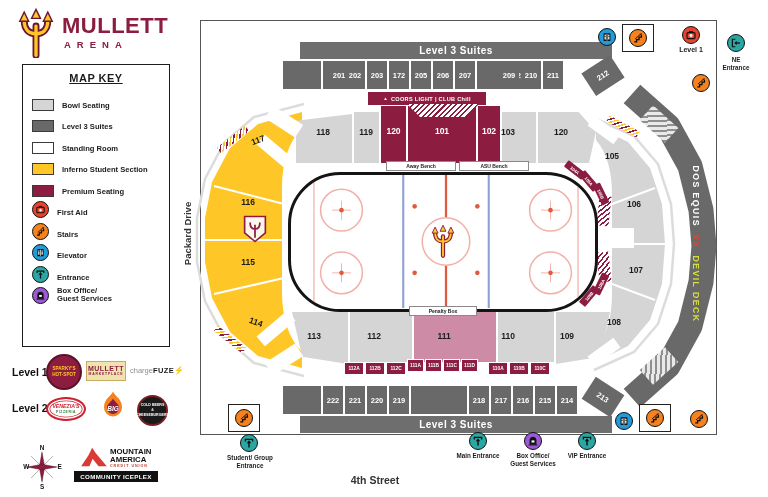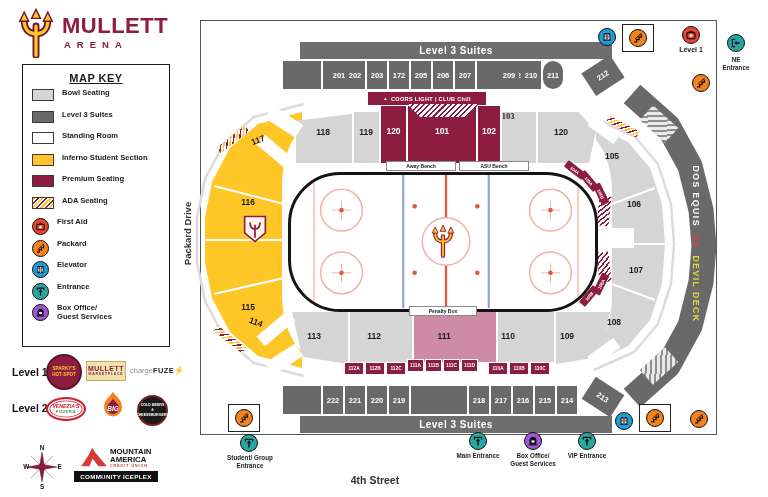--- a/index.html
+++ b/index.html
@@ -8,21 +8,21 @@
   .abs{position:absolute;box-sizing:border-box;}
   *{box-sizing:border-box;}
 
   
   .brand-title{font-size:22px;font-weight:bold;color:#8C1D40;letter-spacing:.5px;line-height:1;}
   .brand-sub{font-size:9.5px;font-weight:bold;color:#8C1D40;letter-spacing:6px;margin-top:2px;padding-left:2px;}
 
   
   #mapkey{left:22px;top:64px;width:148px;height:283px;border:1.6px solid #1c1c1c;background:#fff;padding:7px 9px 4px 9px;}
   .key-title{text-align:center;font-size:11px;font-weight:bold;text-decoration:underline;letter-spacing:.5px;margin-bottom:5px;}
-  .key-row{display:flex;align-items:flex-start;gap:8px;height:21.5px;}
+  .key-row{display:flex;align-items:flex-end;gap:8px;height:21.5px;}
   .swatch{width:22px;height:12px;border:1px solid #3a3a3a;flex:0 0 auto;}
   .key-label{font-size:7.6px;font-weight:bold;white-space:pre-line;line-height:1.15;}
   .keyicon{width:17px;height:17px;border-radius:50%;border:1.5px solid #101010;display:flex;align-items:center;justify-content:center;flex:0 0 auto;}
   .keyicon svg{width:11px;height:11px;}
 
   .sw-bowl{background:#D5D5D5;} .sw-suites{background:#696969;} .sw-standing{background:#fff;}
   .sw-inferno{background:#FFC627;} .sw-premium{background:#8C1D40;}
   .sw-ada{background:repeating-linear-gradient(135deg,#FFC627 0 1.5px,#fff 1.5px 3px,#8C1D40 3px 4.5px,#fff 4.5px 6px);}
 
   
@@ -124,45 +124,41 @@
           <span class="key-label">Standing Room</span>
         </div>
         <div class="key-row">
           <span class="swatch sw-inferno"></span>
           <span class="key-label">Inferno Student Section</span>
         </div>
         <div class="key-row">
           <span class="swatch sw-premium"></span>
           <span class="key-label">Premium Seating</span>
         </div>
-        <div class="key-row">
-          <span class="swatch sw-ada"></span>
-          <span class="key-label">ADA Seating</span>
-        </div>
       </div>
     <div id="key-icons">
         <div class="key-row">
           <span class="keyicon" style="background: rgb(232, 67, 45);">
             <svg viewBox="0 0 14 14">
               <rect x="2.3" y="4.2" width="9.4" height="7" rx="1.2" fill="none" stroke="#101010" stroke-width="1.3"></rect>
               <path d="M5.4 4.2V3h3.2v1.2" fill="none" stroke="#101010" stroke-width="1.2"></path>
               <path d="M7 5.9v3.6M5.2 7.7h3.6" stroke="#fff" stroke-width="1.7"></path>
             </svg>
           </span>
           <span class="key-label">First Aid</span>
         </div>
         <div class="key-row">
           <span class="keyicon" style="background: rgb(245, 130, 31);">
             <svg viewBox="0 0 14 14">
               <path d="M2.6 11.6h2.8V8.8h2.8V6h2.8V3.4" fill="none" stroke="#101010" stroke-width="1.5"></path>
               <path d="M3.6 8.2 9.6 2.8" stroke="#101010" stroke-width="1.1"></path>
               <path d="M11.5 1.4 8.8 2.2l1.9 1.9z" fill="#101010"></path>
             </svg>
           </span>
-          <span class="key-label">Packard</span>
+          <span class="key-label">Stairs</span>
         </div>
         <div class="key-row">
           <span class="keyicon" style="background: rgb(31, 156, 217);">
             <svg viewBox="0 0 14 14">
               <rect x="3" y="2.6" width="8" height="9.2" rx="0.8" fill="#101010"></rect>
               <path d="M7 3.4v7.8" stroke="#fff" stroke-width="0.9"></path>
               <circle cx="4.9" cy="5" r="0.9" fill="#fff"></circle>
               <circle cx="9.1" cy="5" r="0.9" fill="#fff"></circle>
               <path d="M4.9 6.4v3.4M9.1 6.4v3.4" stroke="#fff" stroke-width="1.5"></path>
             </svg>
@@ -231,21 +227,21 @@
       <div class="suite" style="left: 323px; top: 61px; width: 32px; height: 28px;">201</div>
       <div class="suite" style="left: 345px; top: 61px; width: 20px; height: 28px;">202</div>
       <div class="suite" style="left: 367px; top: 61px; width: 20px; height: 28px;">203</div>
       <div class="suite" style="left: 389px; top: 61px; width: 20px; height: 28px;">172</div>
       <div class="suite" style="left: 411px; top: 61px; width: 20px; height: 28px;">205</div>
       <div class="suite" style="left: 433px; top: 61px; width: 20px; height: 28px;">206</div>
       <div class="suite" style="left: 455px; top: 61px; width: 20px; height: 28px;">207</div>
       <div class="suite" style="left: 477px; top: 61px; width: 20px; height: 28px; padding-left: 46px;">208</div>
       <div class="suite" style="left: 499px; top: 61px; width: 20px; height: 28px;">209</div>
       <div class="suite" style="left: 521px; top: 61px; width: 20px; height: 28px;">210</div>
-      <div class="suite" style="left: 543px; top: 61px; width: 20px; height: 28px; border-radius: 10px;">211</div>
+      <div class="suite" style="left: 543px; top: 61px; width: 20px; height: 28px;">211</div>
     </div>
   <div id="suites-bottom">
       <div class="suite" style="left: 283px; top: 386px; width: 38px; height: 28px;"></div>
       <div class="suite" style="left: 411px; top: 386px; width: 56px; height: 28px;"></div>
       <div class="suite" style="left: 323px; top: 386px; width: 20px; height: 28px;">222</div>
       <div class="suite" style="left: 345px; top: 386px; width: 20px; height: 28px;">221</div>
       <div class="suite" style="left: 367px; top: 386px; width: 20px; height: 28px;">220</div>
       <div class="suite" style="left: 389px; top: 386px; width: 20px; height: 28px;">219</div>
       <div class="suite" style="left: 469px; top: 386px; width: 20px; height: 28px;">218</div>
       <div class="suite" style="left: 491px; top: 386px; width: 20px; height: 28px;">217</div>
@@ -346,34 +342,34 @@
       <path d="M1.5 1.5h19v15l-9.5 8-9.5-8z" fill="#fdf6ec" stroke="#8C1D40" stroke-width="1.5"></path>
       <path d="M11 21V9M6.5 7c0 4 2 6 4.5 6M15.5 7c0 4-2 6-4.5 6" stroke="#8C1D40" stroke-width="1.6" fill="none"></path>
     </svg>
   </div>
 
   <div class="sec-label" style="left:298px;top:128px;width:50px;">118</div>
   <div class="sec-label" style="left:352px;top:128px;width:28px;">119</div>
   <div class="sec-label" style="left:381px;top:127px;width:25px;color:#fff;">120</div>
   <div class="sec-label" style="left:408px;top:127px;width:68px;color:#fff;">101</div>
   <div class="sec-label" style="left:478px;top:127px;width:22px;color:#fff;">102</div>
-  <div class="sec-label" style="left:500px;top:112px;width:16px;font-family:Liberation Serif, serif;">103</div>
+  <div class="sec-label" style="left:500px;top:128px;width:16px;">103</div>
   <div class="sec-label" style="left:540px;top:128px;width:42px;">120</div>
   <div class="sec-label" style="left:594px;top:152px;width:36px;">105</div>
   <div class="sec-label" style="left:614px;top:200px;width:40px;">106</div>
   <div class="sec-label" style="left:616px;top:266px;width:40px;">107</div>
   <div class="sec-label" style="left:596px;top:318px;width:36px;">108</div>
   <div class="sec-label" style="left:294px;top:332px;width:40px;">113</div>
   <div class="sec-label" style="left:354px;top:332px;width:40px;">112</div>
   <div class="sec-label" style="left:424px;top:332px;width:40px;">111</div>
   <div class="sec-label" style="left:488px;top:332px;width:40px;">110</div>
   <div class="sec-label" style="left:546px;top:332px;width:42px;">109</div>
   <div class="sec-label" style="left:240px;top:136px;width:36px;transform:rotate(-20deg);">117</div>
   <div class="sec-label" style="left:230px;top:198px;width:36px;">116</div>
-  <div class="sec-label" style="left:230px;top:258px;width:36px;margin-top:45px;">115</div>
+  <div class="sec-label" style="left:230px;top:258px;width:36px;">115</div>
   <div class="sec-label" style="left:238px;top:318px;width:36px;transform:rotate(20deg);">114</div>
 
   <div class="chip" style="left:564px;top:166px;transform:rotate(38deg);">104A</div>
   <div class="chip" style="left:578px;top:177px;transform:rotate(50deg);">105A</div>
   <div class="chip" style="left:590px;top:190px;transform:rotate(64deg);">105B</div>
   <div class="chip" style="left:578px;top:292px;transform:rotate(-50deg);">108B</div>
   <div class="chip" style="left:590px;top:280px;transform:rotate(-64deg);">108A</div>
 
   <div class="subsec" style="left:344px;top:362px;width:20px;height:13px;">112A</div>
   <div class="subsec" style="left:365px;top:362px;width:20px;height:13px;">112B</div>

